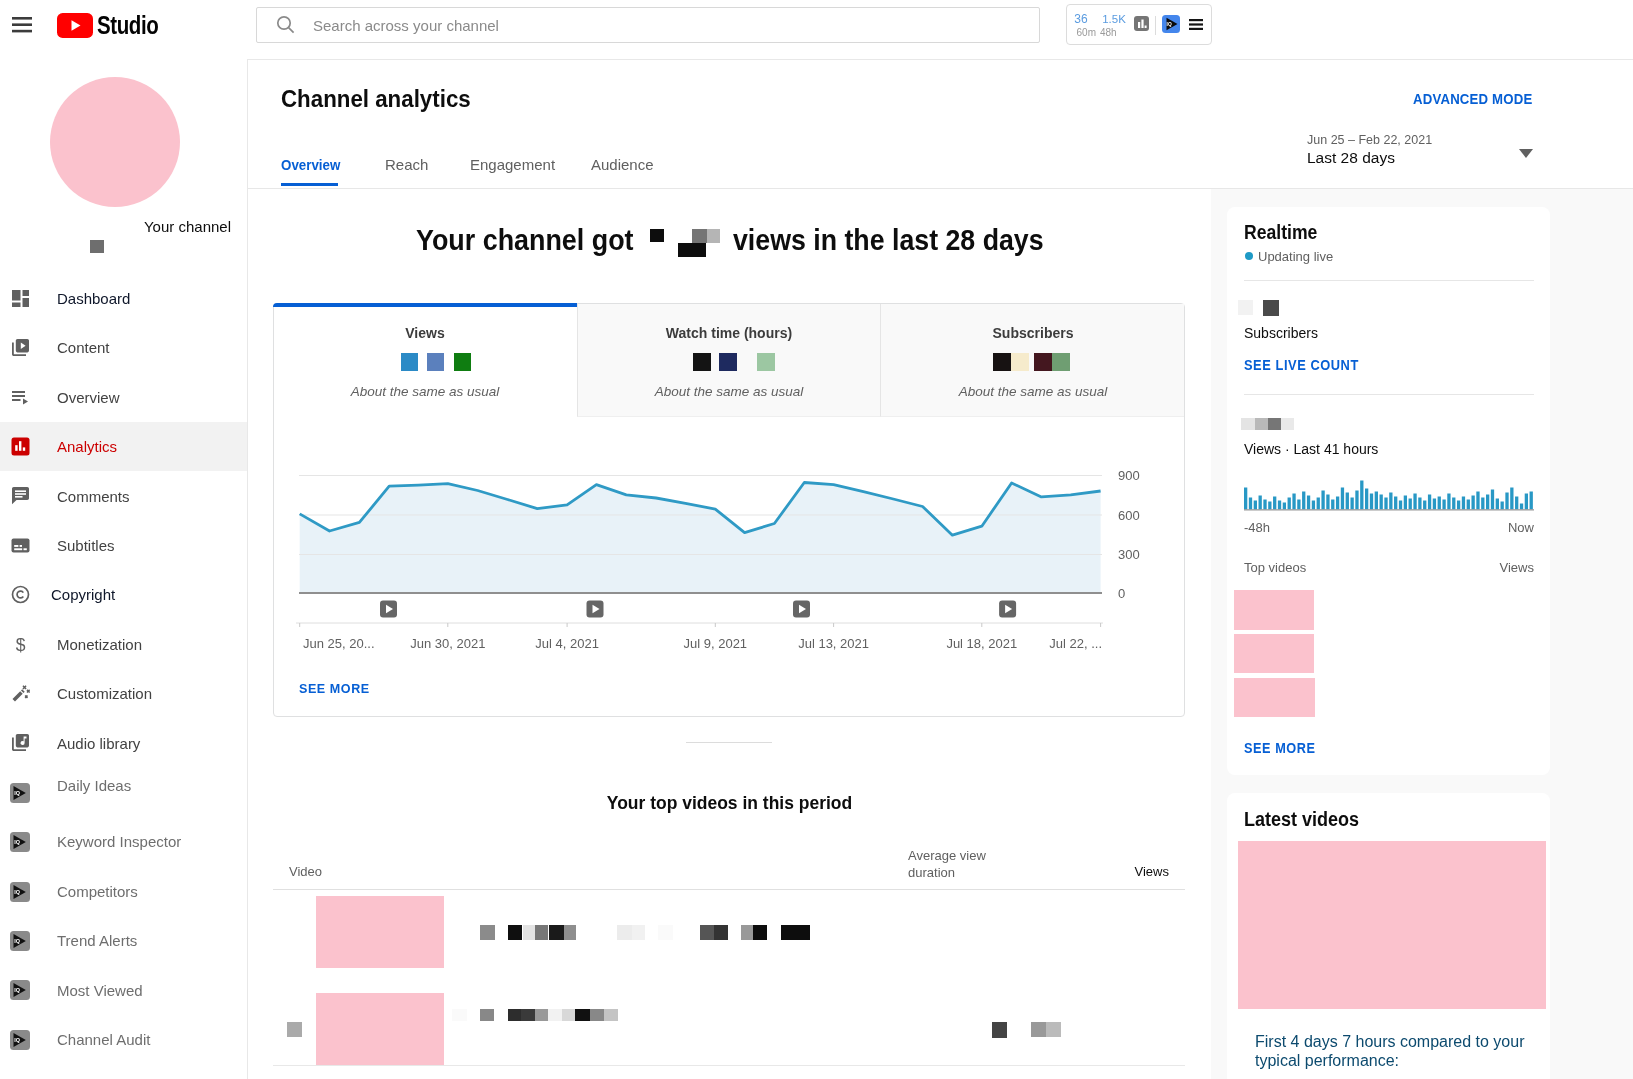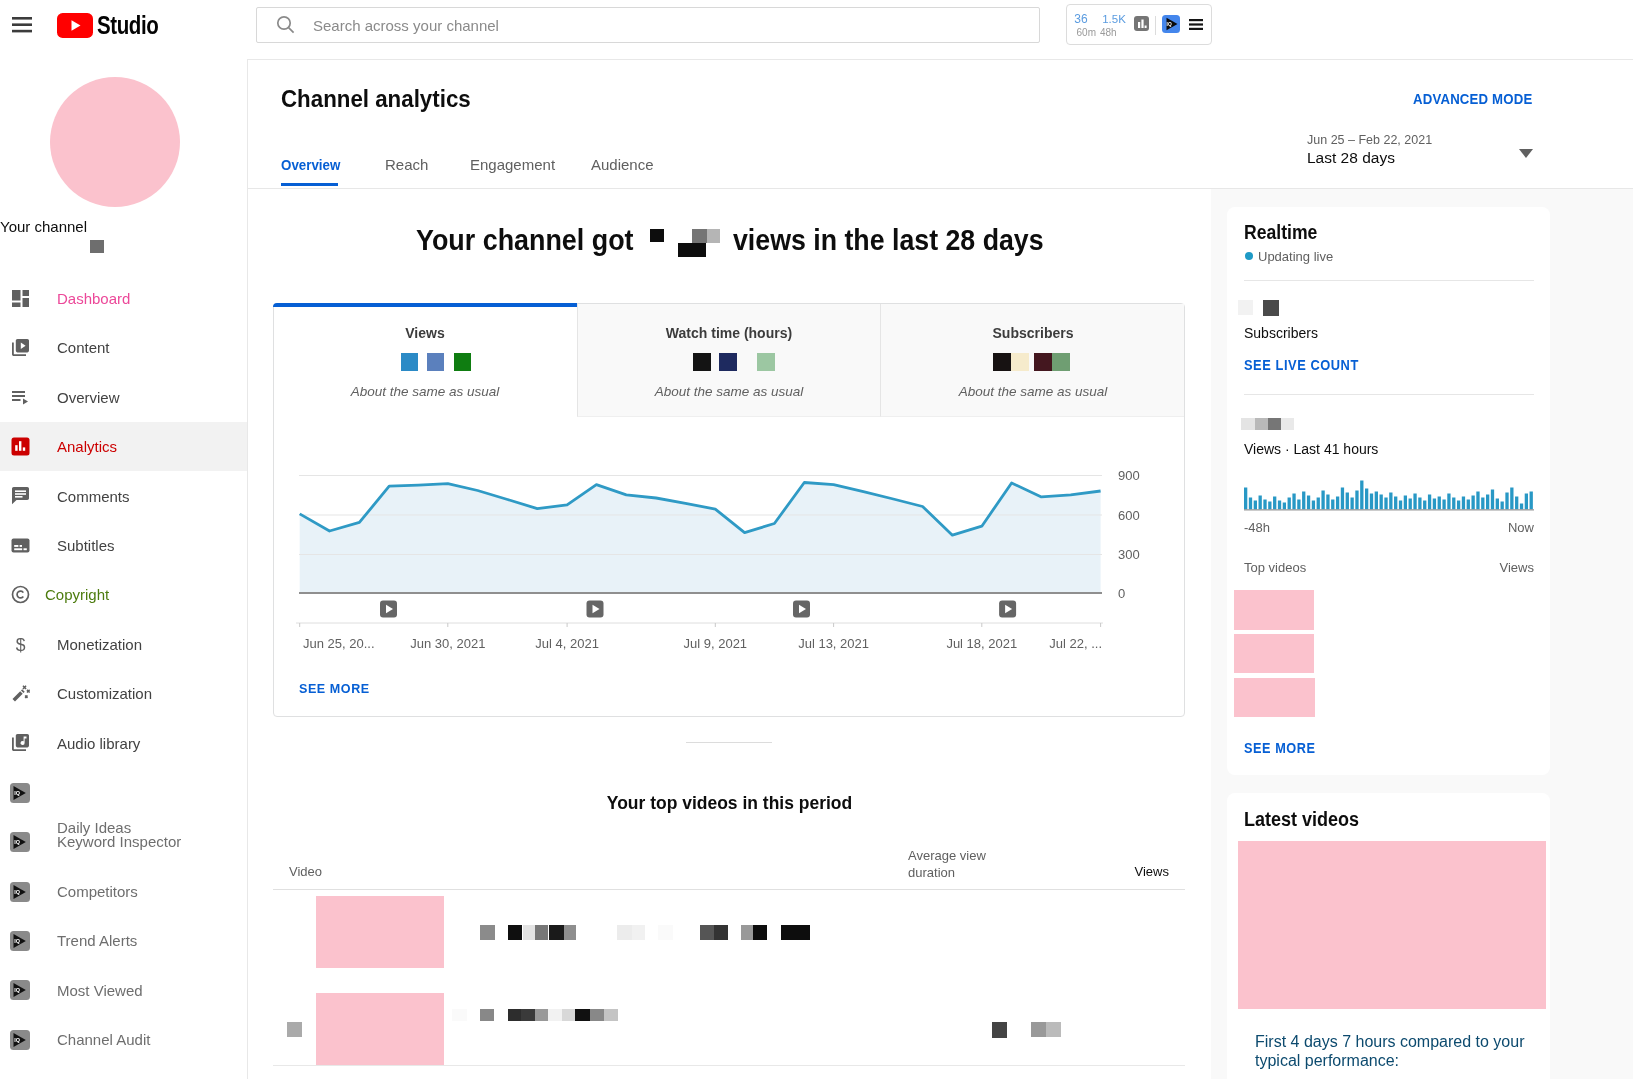--- a/index.html
+++ b/index.html
@@ -47,32 +47,32 @@
 <svg class="abs" style="left:1189px;top:19px" width="14" height="11" viewBox="0 0 14 11">
     <g fill="#141414">
       <rect width="14" height="2.2"></rect>
       <rect y="4.4" width="14" height="2.2"></rect>
       <rect y="8.8" width="14" height="2.2"></rect>
     </g>
   </svg>
 <div class="abs" style="left:248px;top:59px;width:1385px;height:1px;background:#e8e8e8"></div>
 <div class="abs" style="left:247px;top:59px;width:1px;height:1020px;background:#e8e8e8"></div>
 <div class="abs" style="left:50px;top:77px;width:130px;height:130px;border-radius:50%;background:#fbc2cd"></div>
-<div class="abs" style="left:0;top:218px;width:231px;text-align:left;font-size:15px;color:#0d0d0d">Your channel</div>
+<div class="abs" style="left:0;top:218px;width:231px;text-align:right;font-size:15px;color:#0d0d0d">Your channel</div>
 <div class="abs" style="left:90px;top:240px;width:14px;height:13px;background:#6e6e6e"></div>
 <div class="abs" style="left:0;top:422px;width:247px;height:49px;background:#f2f2f2"></div>
 <svg class="abs" style="left:11px;top:288.7px" width="19" height="19" viewBox="0 0 19 19">
     <g fill="#606060">
       <rect x="1" y="1" width="8.5" height="10.5"></rect>
       <rect x="11.5" y="1" width="6.5" height="6"></rect>
       <rect x="1" y="13.5" width="8.5" height="4.5"></rect>
       <rect x="11.5" y="9" width="6.5" height="9"></rect>
     </g>
   </svg>
-<div class="abs" style="left:57px;top:289.9px;font-size:15px;color:#ec4899;font-weight:normal">Dashboard</div>
+<div class="abs" style="left:57px;top:289.9px;font-size:15px;color:#0f172a;font-weight:normal">Dashboard</div>
 <svg class="abs" style="left:11px;top:338.1px" width="19" height="19" viewBox="0 0 19 19">
     <g fill="#606060">
       <path d="M1 4.5 H2.8 V16.2 H15 V18 H2.8 C1.8 18 1 17.2 1 16.2 Z"></path>
       <path d="M6.5 1 H16.3 C17.3 1 18 1.8 18 2.8 V12.6 C18 13.6 17.3 14.4 16.3 14.4 H6.5 C5.5 14.4 4.8 13.6 4.8 12.6 V2.8 C4.8 1.8 5.5 1 6.5 1 Z M9.8 4.4 V11 L14.6 7.7 Z" fill-rule="evenodd"></path>
     </g>
   </svg>
 <div class="abs" style="left:57px;top:339.3px;font-size:15px;color:#424242;font-weight:normal">Content</div>
 <svg class="abs" style="left:11px;top:387.5px" width="19" height="19" viewBox="0 0 19 19">
     <g fill="#606060">
       <rect x="1" y="3" width="13" height="2"></rect>
@@ -107,21 +107,21 @@
       <rect x="8.6" y="9" width="2.4" height="1.9"></rect>
       <rect x="3.2" y="12.3" width="8" height="1.9"></rect>
       <rect x="12.5" y="12.3" width="3.3" height="1.9"></rect>
     </g>
   </svg>
 <div class="abs" style="left:57px;top:536.9px;font-size:15px;color:#424242;font-weight:normal">Subtitles</div>
 <svg class="abs" style="left:11px;top:585.1px" width="19" height="19" viewBox="0 0 19 19">
     <circle cx="9.5" cy="9.5" r="8" fill="none" stroke="#606060" stroke-width="1.7"></circle>
     <path d="M12.3 7.6 A3.4 3.4 0 1 0 12.3 11.4" fill="none" stroke="#606060" stroke-width="1.7"></path>
   </svg>
-<div class="abs" style="left:45px;top:586.3px;font-size:15px;color:#4d7c0f;font-weight:normal">Copyright</div>
+<div class="abs" style="left:51px;top:586.3px;font-size:15px;color:#0f172a;font-weight:normal">Copyright</div>
 <svg class="abs" style="left:11px;top:634.5px" width="19" height="19" viewBox="0 0 19 19">
     <text x="9.5" y="15.5" text-anchor="middle" font-size="17.5" font-family="Liberation Sans" fill="#606060">$</text>
   </svg>
 <div class="abs" style="left:57px;top:635.7px;font-size:15px;color:#424242;font-weight:normal">Monetization</div>
 <svg class="abs" style="left:11px;top:683.9px" width="19" height="19" viewBox="0 0 19 19">
     <g fill="#606060">
       <path d="M1.5 15 9.2 7.3 11.7 9.8 4 17.5 Z M10 6.5 11.2 5.3 13.7 7.8 12.5 9 Z"></path>
       <g stroke="#606060" stroke-width="1.5">
         <path d="M13.5 1.2 V5.6 M11.3 3.4 H15.7" transform="rotate(45 13.5 3.4)"></path>
         <path d="M17.3 5.3 V9.1 M15.4 7.2 H19.2" transform="rotate(45 17.3 7.2)"></path>
@@ -135,21 +135,21 @@
       <path d="M1 4.5 H2.8 V16.2 H15 V18 H2.8 C1.8 18 1 17.2 1 16.2 Z"></path>
       <path d="M6.5 1 H16.3 C17.3 1 18 1.8 18 2.8 V12.6 C18 13.6 17.3 14.4 16.3 14.4 H6.5 C5.5 14.4 4.8 13.6 4.8 12.6 V2.8 C4.8 1.8 5.5 1 6.5 1 Z M12.6 3.6 V8.3 A2 2 0 1 0 13.6 10 V5.6 H15.5 V3.6 Z" fill-rule="evenodd"></path>
     </g>
   </svg>
 <div class="abs" style="left:57px;top:734.5px;font-size:15px;color:#424242;font-weight:normal">Audio library</div>
 <svg class="abs" style="left:10px;top:782.7px" width="20" height="20" viewBox="0 0 20 20">
     <rect width="20" height="20" rx="3.5" fill="#8a8a8a"></rect>
     <path d="M3.5 3 15.8 10 3.5 17z" fill="#111"></path>
     <text x="4.3" y="12.2" font-size="5.4" fill="#fff" font-family="Liberation Sans" font-weight="bold">IQ</text>
   </svg>
-<div class="abs" style="left:57px;top:819px;font-size:15px;color:#6e6e6e;font-weight:normal">Daily Ideas</div>
+<div class="abs" style="left:57px;top:777px;font-size:15px;color:#6e6e6e;font-weight:normal">Daily Ideas</div>
 <svg class="abs" style="left:10px;top:832.1px" width="20" height="20" viewBox="0 0 20 20">
     <rect width="20" height="20" rx="3.5" fill="#8a8a8a"></rect>
     <path d="M3.5 3 15.8 10 3.5 17z" fill="#111"></path>
     <text x="4.3" y="12.2" font-size="5.4" fill="#fff" font-family="Liberation Sans" font-weight="bold">IQ</text>
   </svg>
 <div class="abs" style="left:57px;top:833.3px;font-size:15px;color:#6e6e6e;font-weight:normal">Keyword Inspector</div>
 <svg class="abs" style="left:10px;top:881.5px" width="20" height="20" viewBox="0 0 20 20">
     <rect width="20" height="20" rx="3.5" fill="#8a8a8a"></rect>
     <path d="M3.5 3 15.8 10 3.5 17z" fill="#111"></path>
     <text x="4.3" y="12.2" font-size="5.4" fill="#fff" font-family="Liberation Sans" font-weight="bold">IQ</text>

